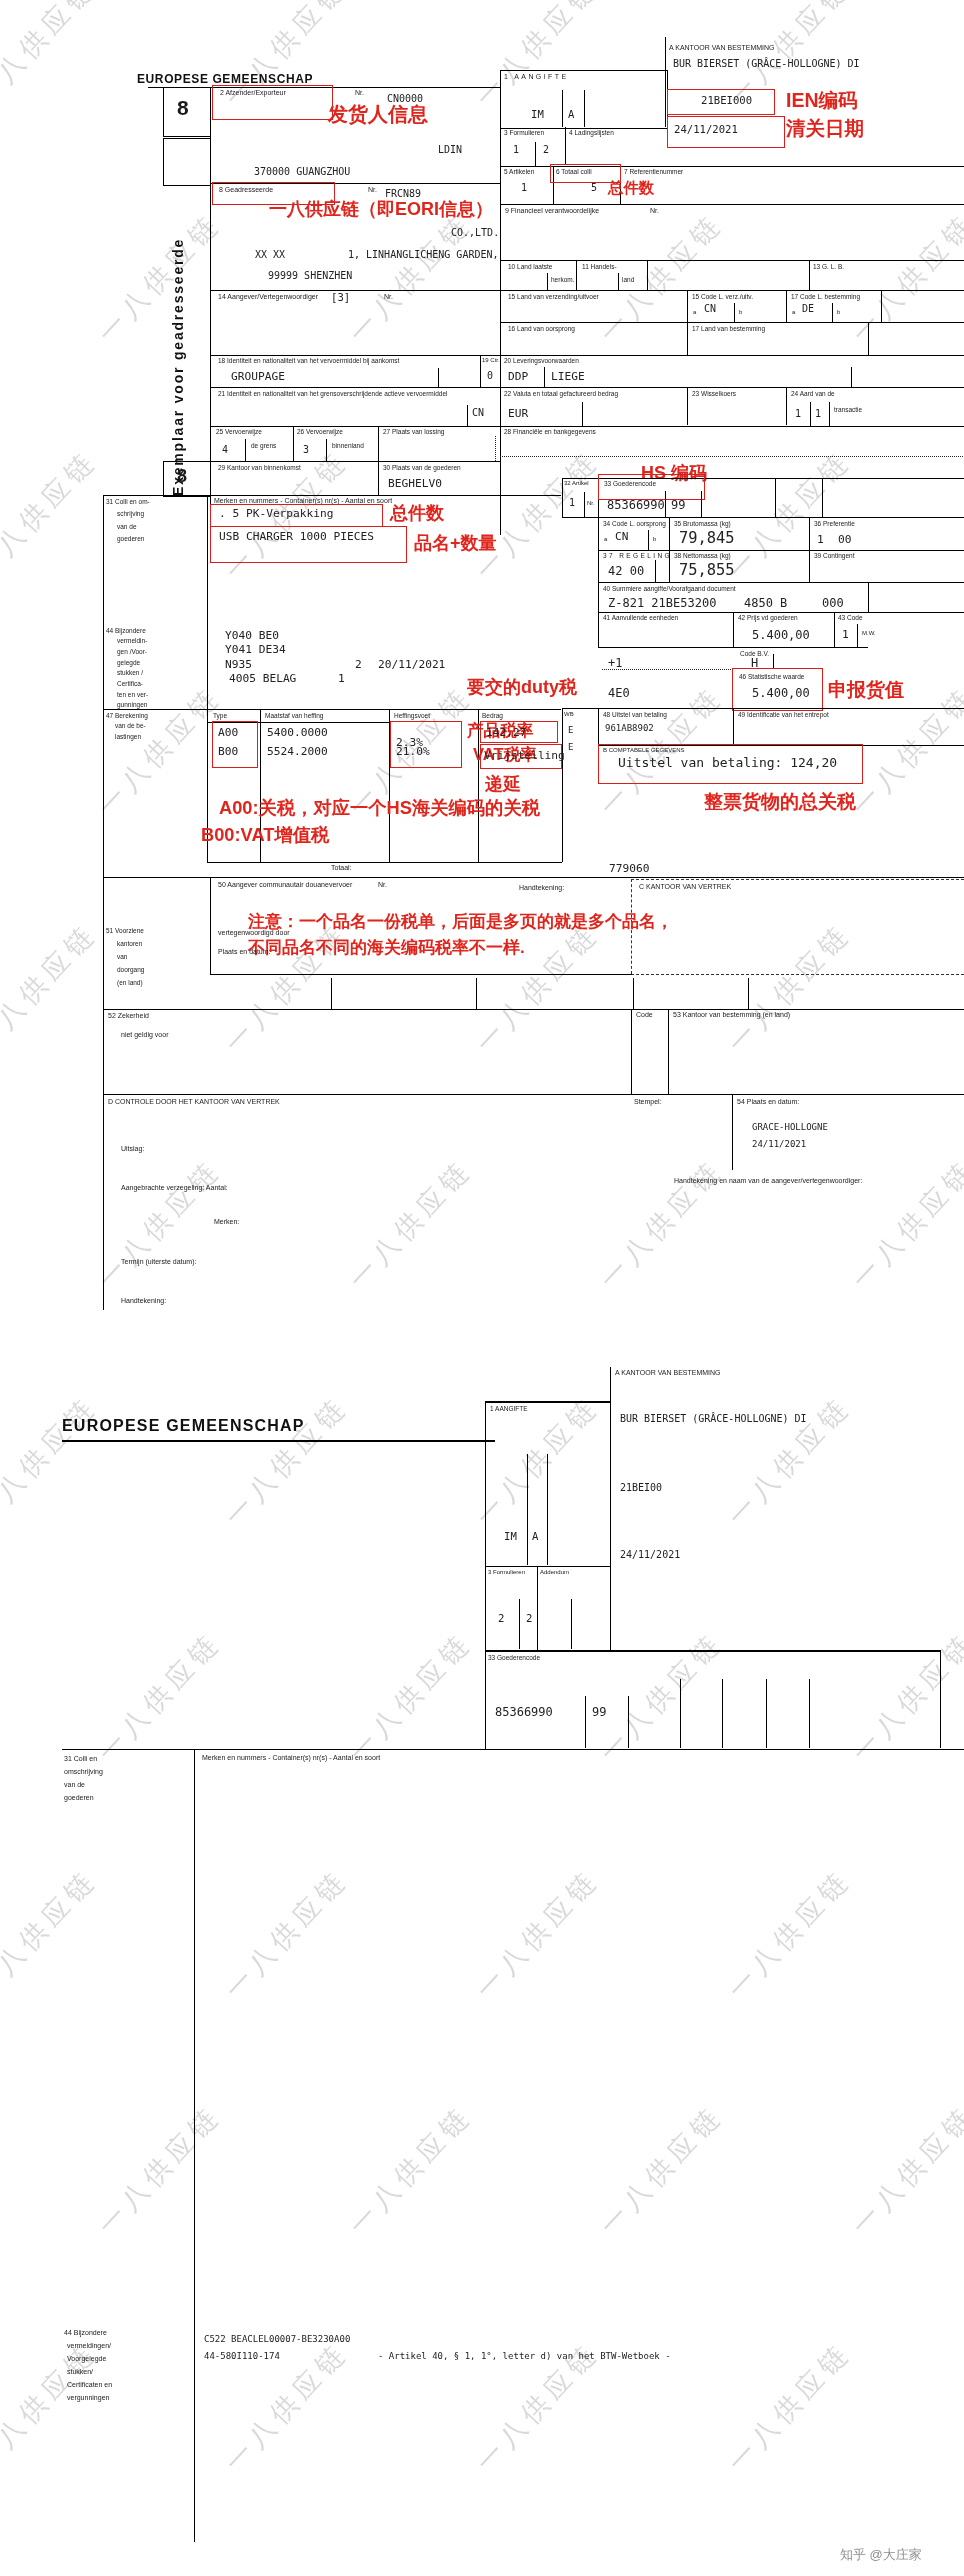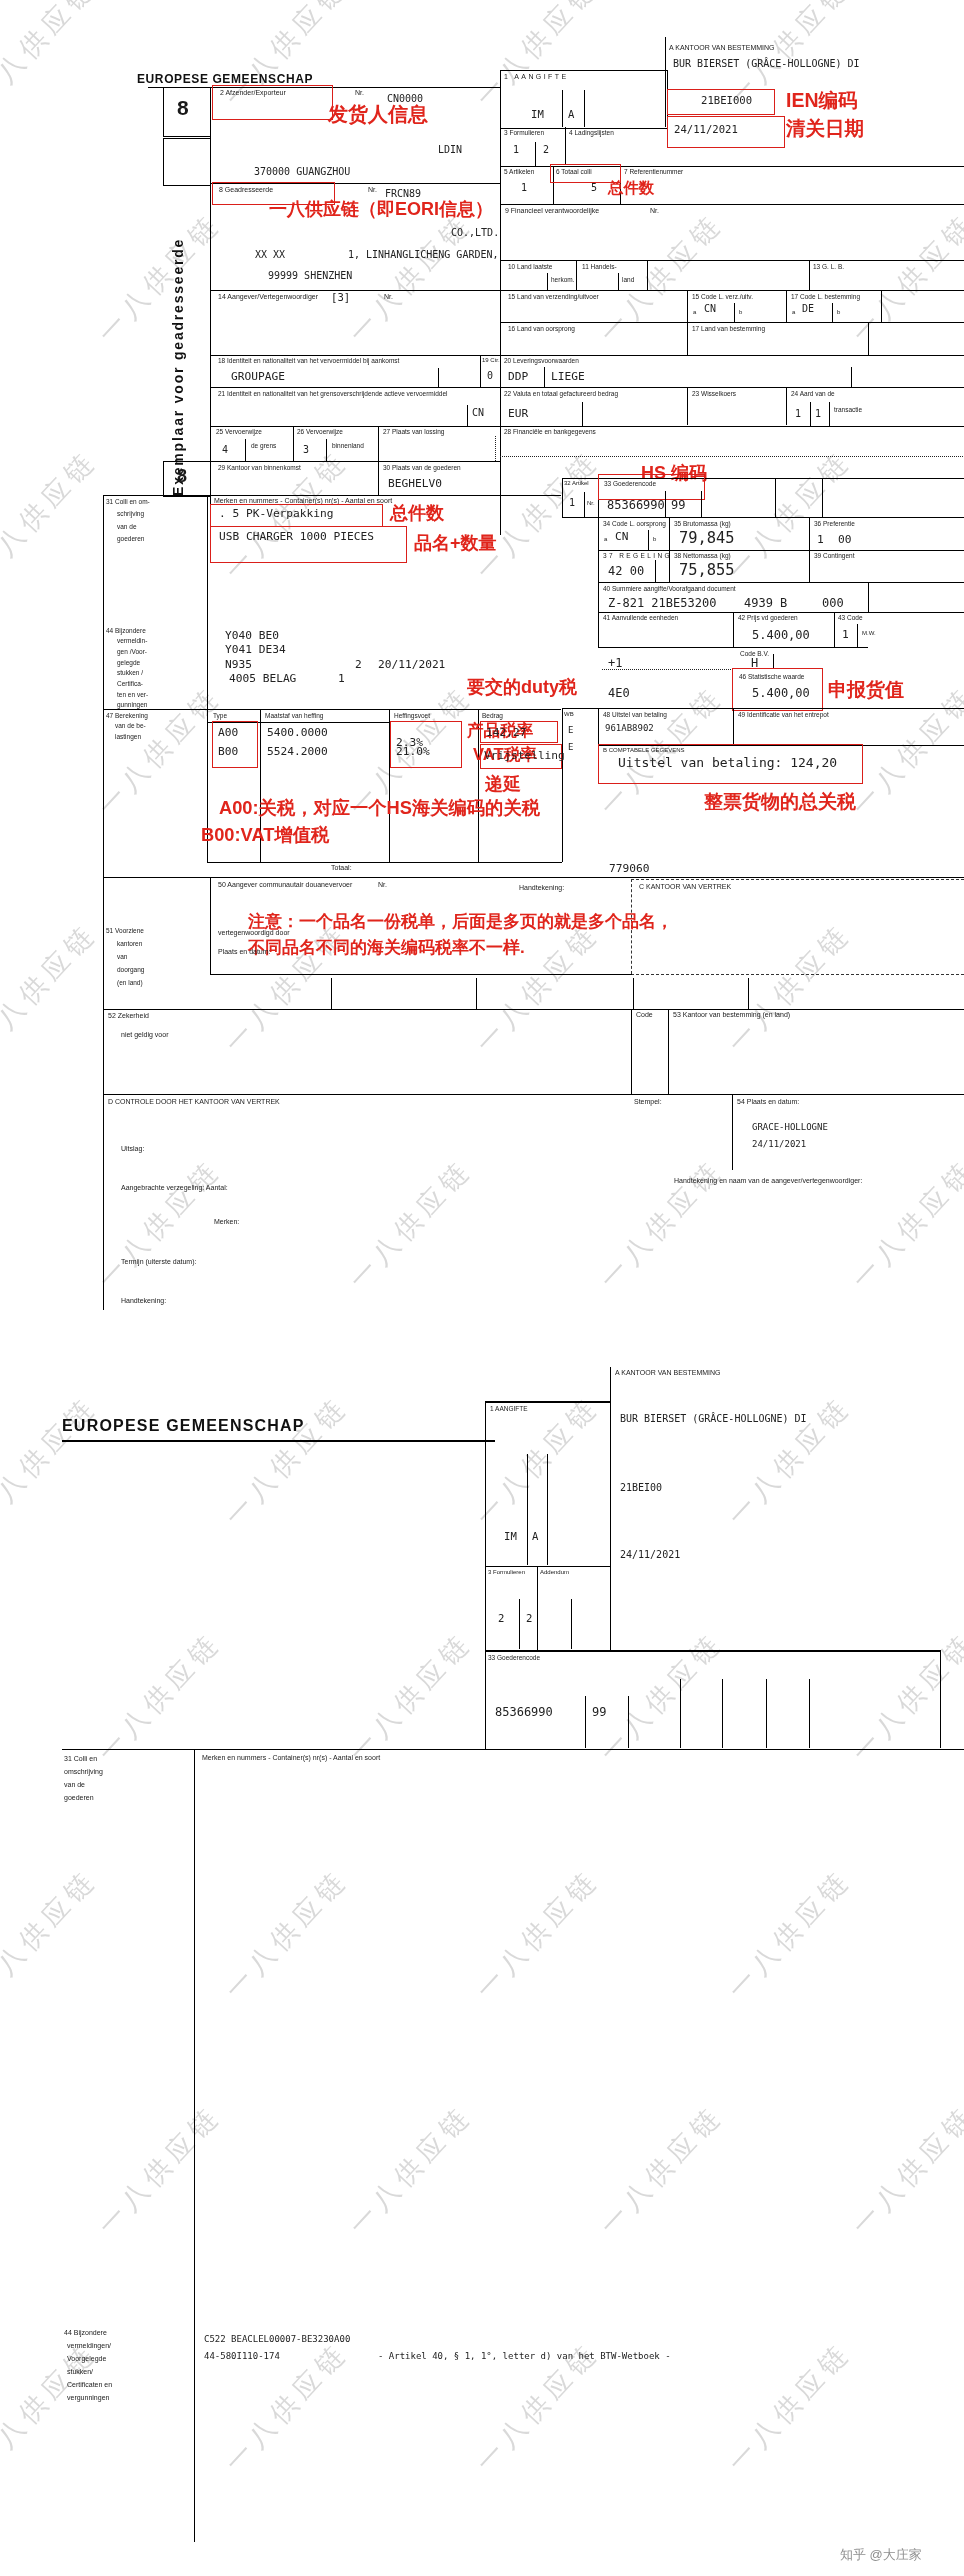--- a/index.html
+++ b/index.html
@@ -292,21 +292,21 @@
   <div class="t t11 lsp" style="left:603px;top:552px">37 REGELING</div>
   <div class="m m20" style="left:608px;top:565px">42 00</div>
   <div class="vl" style="left:655px;top:560px;height:22px"></div>
   <div class="t t11" style="left:674px;top:552px">38 Nettomassa (kg)</div>
   <div class="m m26" style="left:679px;top:563px">75,855</div>
   <div class="t t11" style="left:814px;top:552px">39 Contingent</div>
 
   <div class="hl" style="left:598px;top:582px;width:367px"></div>
   <div class="t t11" style="left:603px;top:585px">40 Summiere aangifte/Voorafgaand document</div>
   <div class="m m20" style="left:608px;top:597px">Z-821 21BE53200</div>
-  <div class="m m20" style="left:744px;top:597px">4939 B</div>
+  <div class="m m20" style="left:744px;top:597px">4850 B</div>
   <div class="m m20" style="left:822px;top:597px">000</div>
   <div class="vl" style="left:868px;top:582px;height:30px"></div>
 
   <div class="hl" style="left:598px;top:612px;width:367px"></div>
   <div class="t t11" style="left:603px;top:614px">41 Aanvullende eenheden</div>
   <div class="vl" style="left:733px;top:612px;height:35px"></div>
   <div class="t t11" style="left:738px;top:614px">42 Prijs vd goederen</div>
   <div class="m m20" style="left:752px;top:629px">5.400,00</div>
   <div class="vl" style="left:834px;top:612px;height:35px"></div>
   <div class="t t11" style="left:838px;top:614px">43 Code</div>

